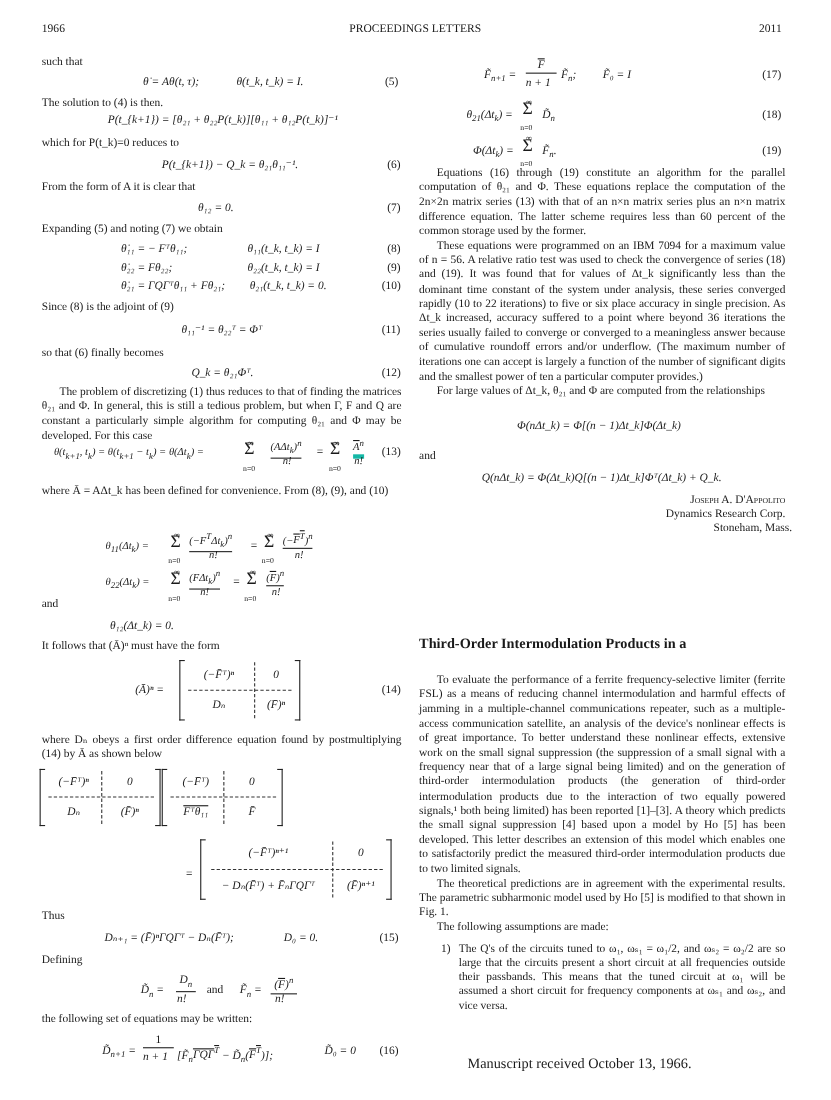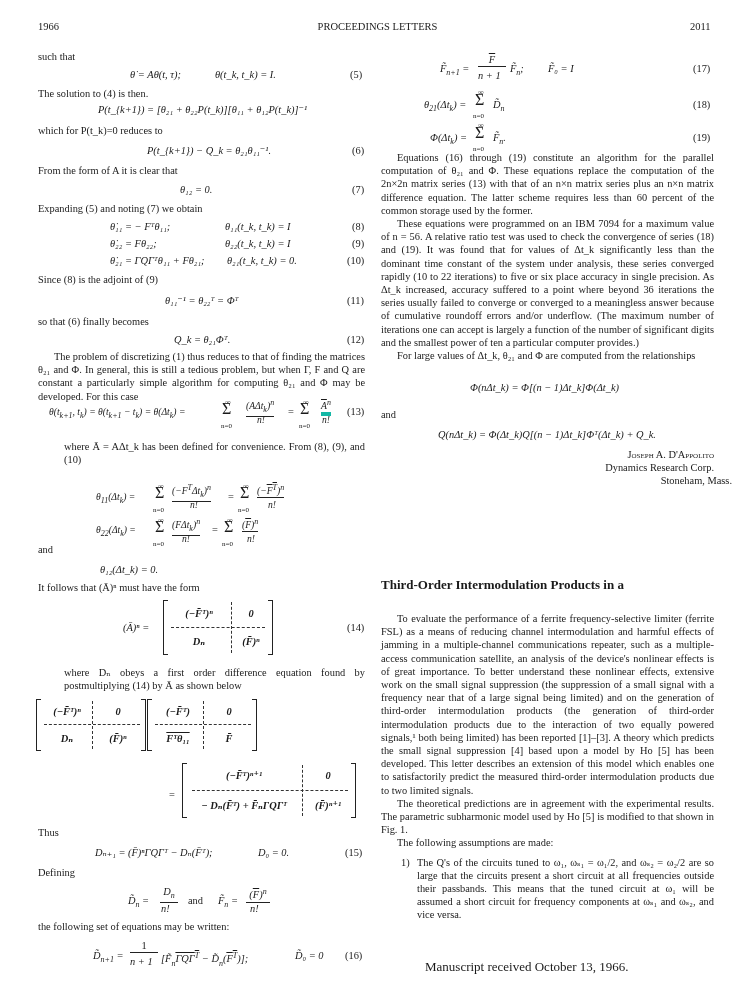--- a/index.html
+++ b/index.html
@@ -7,24 +7,24 @@
     width: 755px; height: 1000px; position: relative; overflow: hidden;
     font-family: "Liberation Serif", "DejaVu Serif", serif;
     color: #1a1a1a; font-size: 10.4px; line-height: 13.2px;
   }
   .hdr { position: absolute; top: 20px; font-size: 10.5px; }
   .abs { position: absolute; white-space: nowrap; }
   .eq { position: absolute; white-space: nowrap; font-style: italic; }
   .eqn { position: absolute; white-space: nowrap; font-style: normal; }
   .para { position: absolute; text-align: justify; }
   .para p { margin: 0; text-indent: 16px; }
-  .para p.noind { text-indent: 0; margin-left: 26px; }
+  .para p.noind { text-indent: 0; }
   .title { position: absolute; font-weight: bold; font-size: 13px; line-height: 15px; }
   .sc { font-variant: small-caps; }
-  .mat { position: absolute; font-weight: bold; }
+  .mat { position: absolute; }
   .brL, .brR { position: absolute; top: 0; bottom: 0; width: 4px; border-top: 1.2px solid #222; border-bottom: 1.2px solid #222; }
   .brL { left: 0; border-left: 1.2px solid #222; }
   .brR { right: 0; border-right: 1.2px solid #222; }
   .vdash { position: absolute; top: 2px; bottom: 2px; border-left: 1px dashed #333; }
   .hdash { position: absolute; height: 0; border-top: 1px dashed #333; }
   .cell { position: absolute; text-align: center; font-style: italic; white-space: nowrap; }
   .ovl { text-decoration: overline; }
   .small { font-size: 8px; }
   .footnote { position: absolute; font-size: 13px; padding-left: 33px; }
 </style>
@@ -247,21 +247,21 @@
     <p>These equations were programmed on an IBM 7094 for a maximum value of n = 56. A relative ratio test was used to check the convergence of series (18) and (19). It was found that for values of Δt_k significantly less than the dominant time constant of the system under analysis, these series converged rapidly (10 to 22 iterations) to five or six place accuracy in single precision. As Δt_k increased, accuracy suffered to a point where beyond 36 iterations the series usually failed to converge or converged to a meaningless answer because of cumulative roundoff errors and/or underflow. (The maximum number of iterations one can accept is largely a function of the number of significant digits and the smallest power of ten a particular computer provides.)</p>
     <p>For large values of Δt_k, θ₂₁ and Φ are computed from the relationships</p>
   </div>
 
   <div class="eq" style="left:470px; top:381px">Φ(nΔt_k) = Φ[(n − 1)Δt_k]Φ(Δt_k)</div>
   <div class="abs" style="left:381px; top:408px">and</div>
   <div class="eq" style="left:438px; top:428px">Q(nΔt_k) = Φ(Δt_k)Q[(n − 1)Δt_k]Φᵀ(Δt_k) + Q_k.</div>
 
   <div class="abs sc" style="right:41px; top:448px; text-align:right">Joseph A. D'Appolito</div>
   <div class="abs" style="right:41px; top:461px; text-align:right">Dynamics Research Corp.</div>
-  <div class="abs" style="right:23px; top:474px; text-align:left">Stoneham, Mass.</div>
+  <div class="abs" style="right:35px; top:474px; text-align:left">Stoneham, Mass.</div>
 
   <div class="title" style="left:381px; top:577px">
     <div>Third-Order Intermodulation Products in a</div>
   </div>
 
   <div class="para" style="left:381px; top:612px; width:333px">
     <p>To evaluate the performance of a ferrite frequency-selective limiter (ferrite FSL) as a means of reducing channel intermodulation and harmful effects of jamming in a multiple-channel communications repeater, such as a multiple-access communication satellite, an analysis of the device's nonlinear effects is of great importance. To better understand these nonlinear effects, extensive work on the small signal suppression (the suppression of a small signal with a frequency near that of a large signal being limited) and on the generation of third-order intermodulation products (the generation of third-order intermodulation products due to the interaction of two equally powered signals,¹ both being limited) has been reported [1]–[3]. A theory which predicts the small signal suppression [4] based upon a model by Ho [5] has been developed. This letter describes an extension of this model which enables one to satisfactorily predict the measured third-order intermodulation products due to two limited signals.</p>
     <p>The theoretical predictions are in agreement with the experimental results. The parametric subharmonic model used by Ho [5] is modified to that shown in Fig. 1.</p>
     <p>The following assumptions are made:</p>
     <div style="display:flex; margin-top:6px; padding-left:20px">

